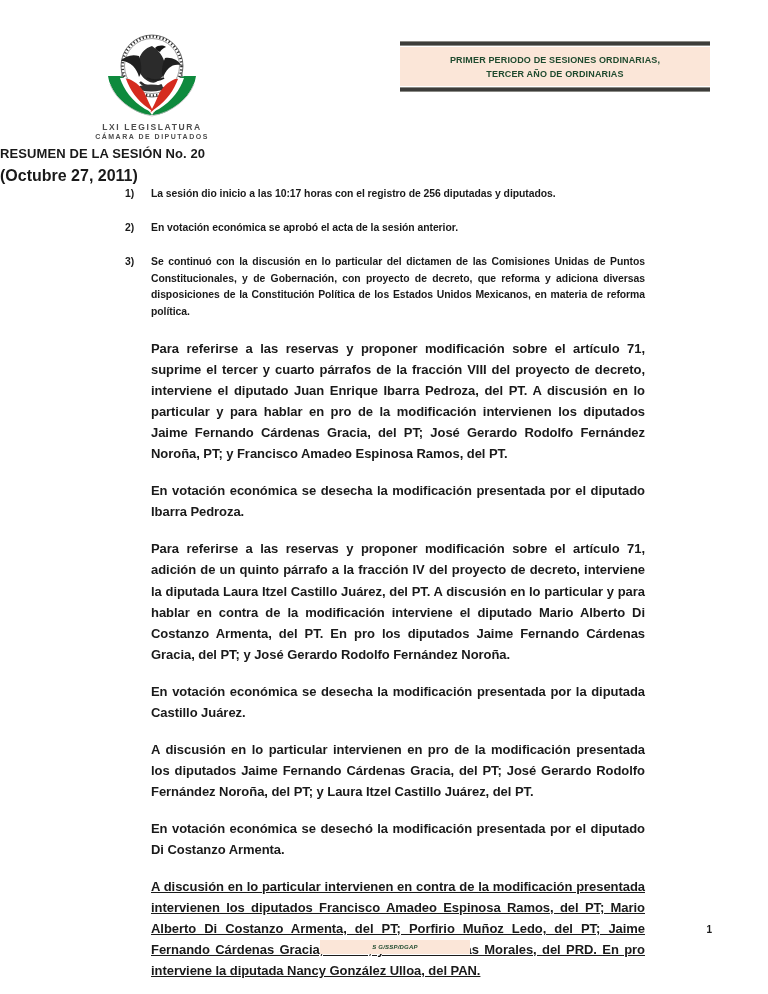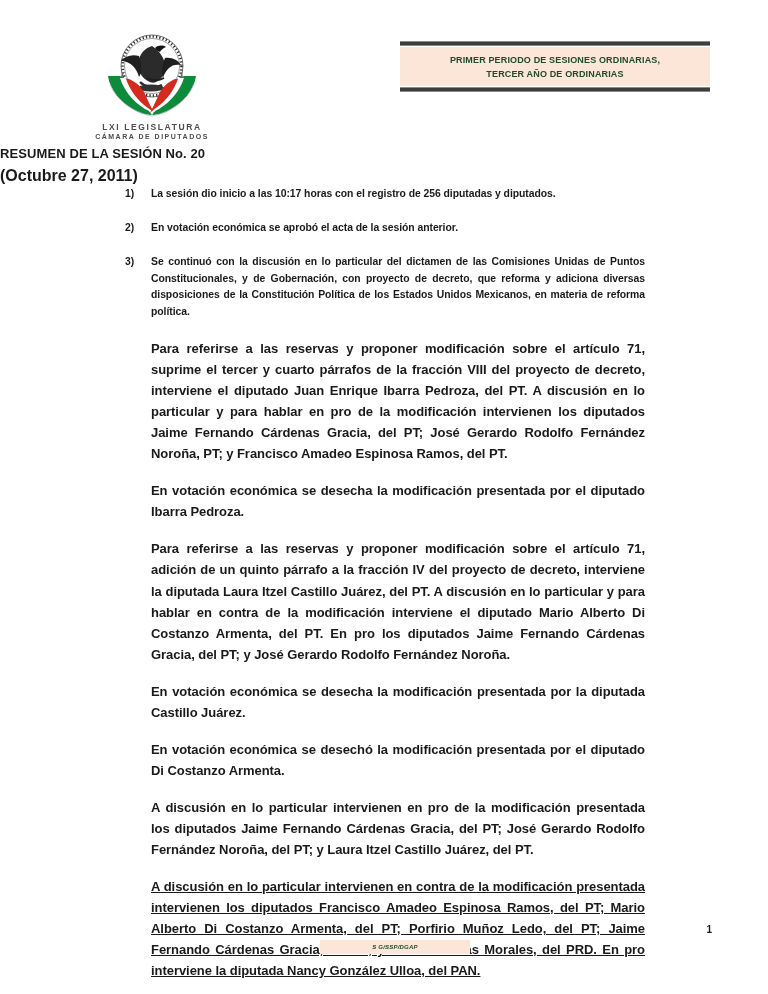--- a/index.html
+++ b/index.html
@@ -281,22 +281,22 @@
       <div class="body">
         <p>Se continuó con la discusión en lo particular del dictamen de las Comisiones Unidas de Puntos Constitucionales, y de Gobernación, con proyecto de decreto, que reforma y adiciona diversas disposiciones de la Constitución Política de los Estados Unidos Mexicanos, en materia de reforma política.</p>
       </div>
     </div>
 
     <div class="sub-block">
       <p>Para referirse a las reservas y proponer modificación sobre el artículo 71, suprime el tercer y cuarto párrafos de la fracción VIII del proyecto de decreto, interviene el diputado Juan Enrique Ibarra Pedroza, del PT. A discusión en lo particular y para hablar en pro de la modificación intervienen los diputados Jaime Fernando Cárdenas Gracia, del PT; José Gerardo Rodolfo Fernández Noroña, PT; y Francisco Amadeo Espinosa Ramos, del PT.</p>
       <p>En votación económica se desecha la modificación presentada por el diputado Ibarra Pedroza.</p>
       <p>Para referirse a las reservas y proponer modificación sobre el artículo 71, adición de un quinto párrafo a la fracción IV del proyecto de decreto, interviene la diputada Laura Itzel Castillo Juárez, del PT. A discusión en lo particular y para hablar en contra de la modificación interviene el diputado Mario Alberto Di Costanzo Armenta, del PT. En pro los diputados Jaime Fernando Cárdenas Gracia, del PT; y José Gerardo Rodolfo Fernández Noroña.</p>
       <p>En votación económica se desecha la modificación presentada por la diputada Castillo Juárez.</p>
+      <p>A discusión en lo particular intervienen en pro de la modificación presentada los diputados Jaime Fernando Cárdenas Gracia, del PT; José Gerardo Rodolfo Fernández Noroña, del PT; y Laura Itzel Castillo Juárez, del PT.</p>
       <p>En votación económica se desechó la modificación presentada por el diputado Di Costanzo Armenta.</p>
-      <p>A discusión en lo particular intervienen en pro de la modificación presentada los diputados Jaime Fernando Cárdenas Gracia, del PT; José Gerardo Rodolfo Fernández Noroña, del PT; y Laura Itzel Castillo Juárez, del PT.</p>
       <p>A discusión en lo particular intervienen en contra de la modificación presentada intervienen los diputados Francisco Amadeo Espinosa Ramos, del PT; Mario Alberto Di Costanzo Armenta, del PT; Porfirio Muñoz Ledo, del PT; Jaime Fernando Cárdenas Gracia, del PT; y Vidal Llerenas Morales, del PRD. En pro interviene la diputada Nancy González Ulloa, del PAN.</p>
     </div>
 
   </div>
 
   <div class="footer-band">
     <span class="ftext">S G/SSP/DGAP</span>
   </div>
   <div class="page-number">1</div>
 

